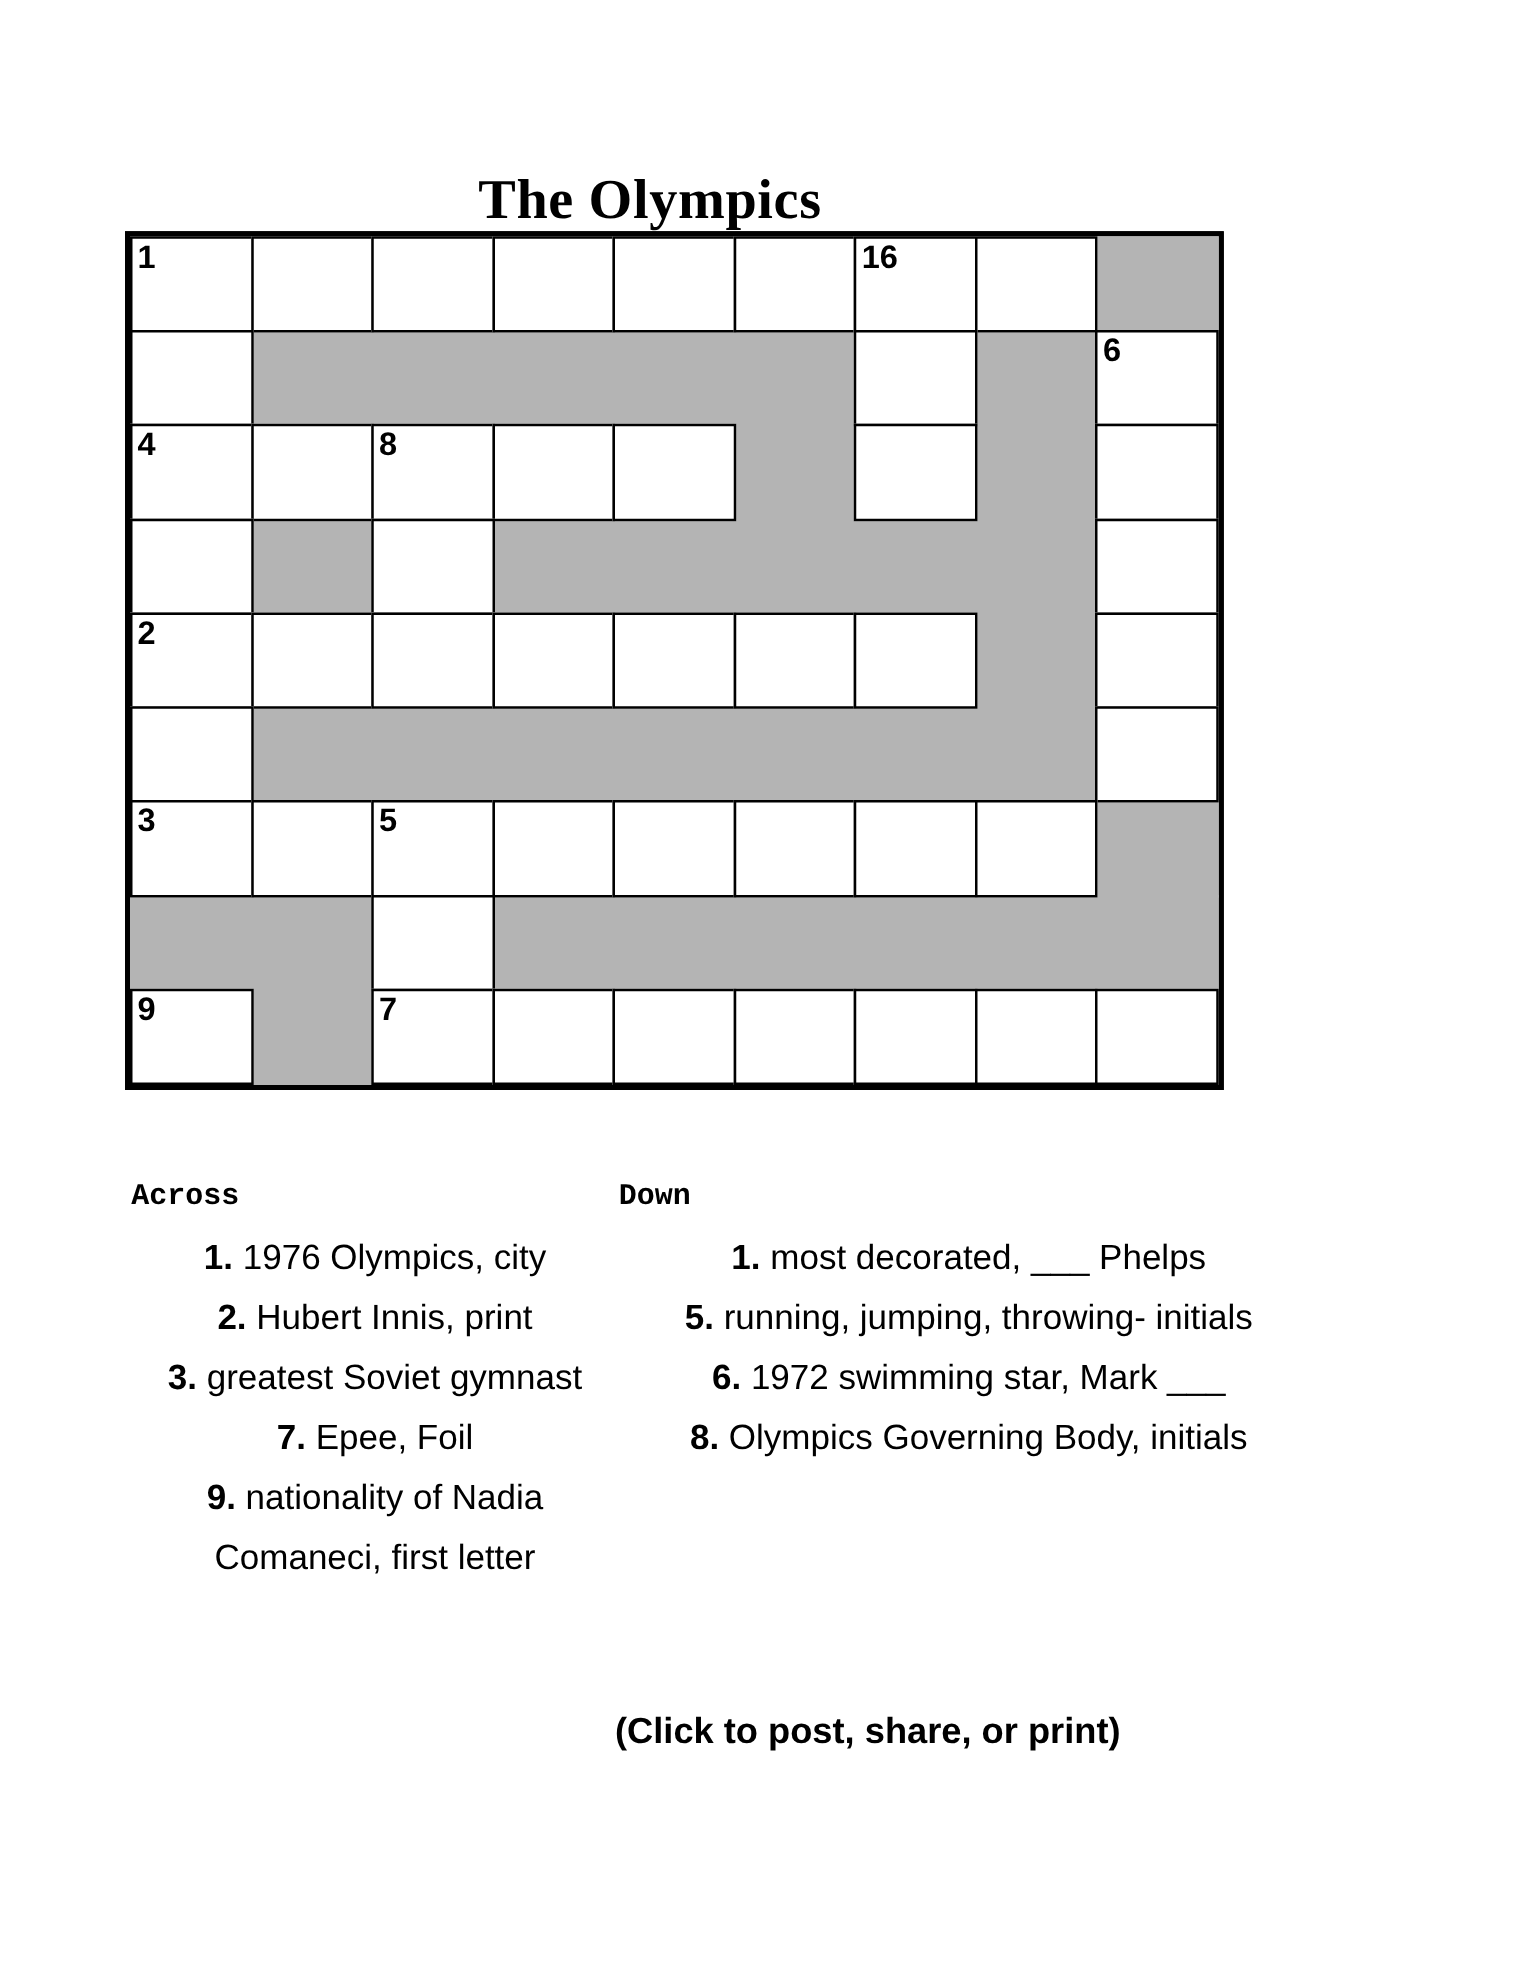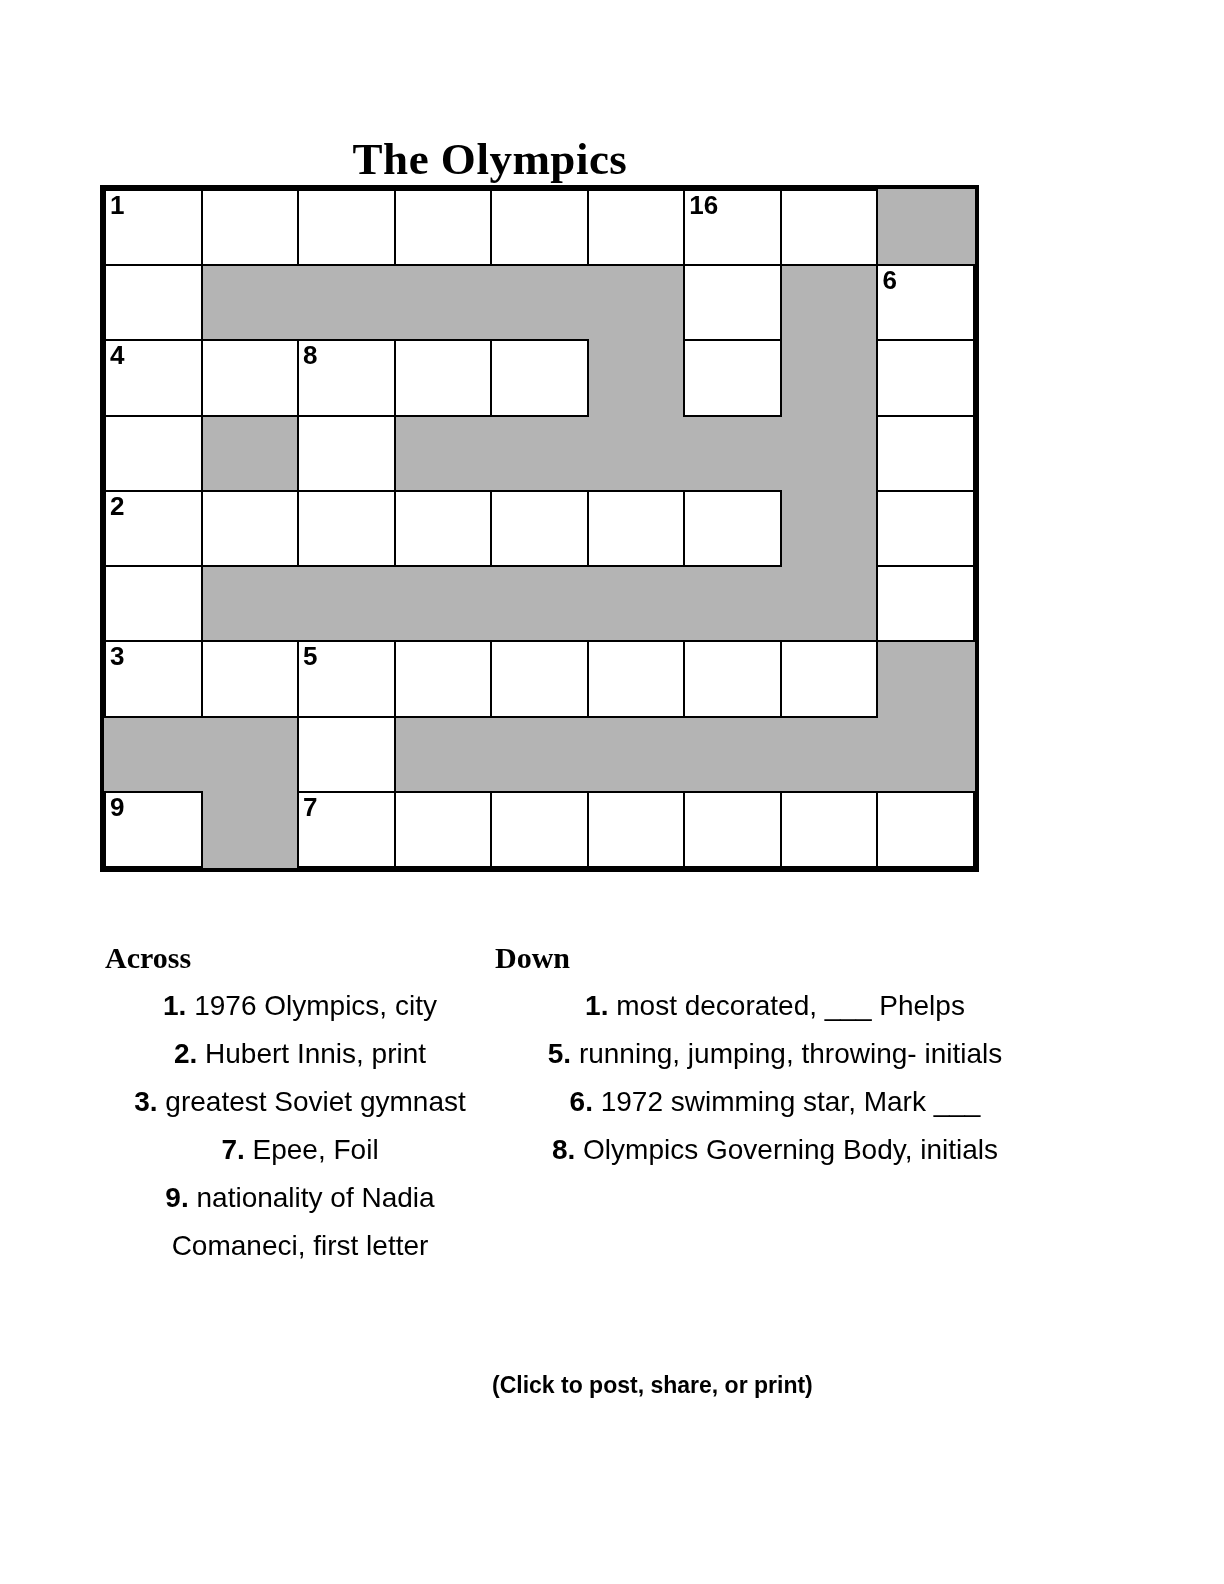--- a/index.html
+++ b/index.html
@@ -21,20 +21,21 @@
     position: absolute;
     top: 104px;
     left: 0;
     width: 980px;
     text-align: center;
     font-family: "Liberation Serif", serif;
     font-weight: bold;
     font-size: 45px;
     line-height: 50px;
     letter-spacing: 0.5px;
+    padding-left: 30px;
   }
 
   
   #crossword-grid {
     position: absolute;
     left: 100px;
     top: 185px;
     width: 879px;
     height: 687px;
     border: 5px solid #000000;
@@ -80,23 +81,23 @@
     width: 960px;
   }
   .clue-columns {
     display: flex;
     align-items: flex-start;
   }
   .clue-col-across { width: 390px; flex: 0 0 390px; }
   .clue-col-down   { width: 560px; flex: 0 0 560px; }
 
   .clue-heading {
-    font-family: Liberation Serif, serif;
-    font-weight: bold;
-    font-size: 30px;
+    font-family: Liberation Mono, monospace;
+    font-weight: bold;
+    font-size: 24px;
     line-height: 40px;
     margin-bottom: 4px;
   }
   .clue-list {
     list-style: none;
     margin: 0;
     padding: 0;
   }
   .clue-item {
     font-family: "Liberation Sans", sans-serif;
@@ -113,21 +114,21 @@
     font-weight: normal;
   }
 
   
   #footer-note {
     position: absolute;
     left: 492px;
     top: 1368px;
     font-family: "Liberation Sans", sans-serif;
     font-weight: bold;
-    font-size: 23px;
+    font-size: 29px;
     line-height: 34px;
     white-space: nowrap;
   }
 </style>
 </head>
 <body>
 
 <h1 id="puzzle-title">The Olympics</h1>
 
 <div id="crossword-grid">

